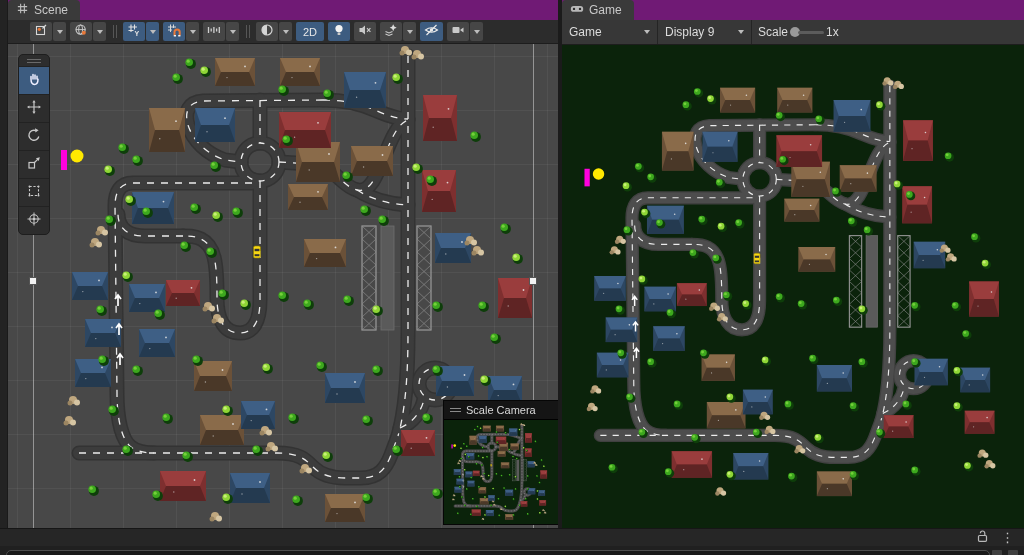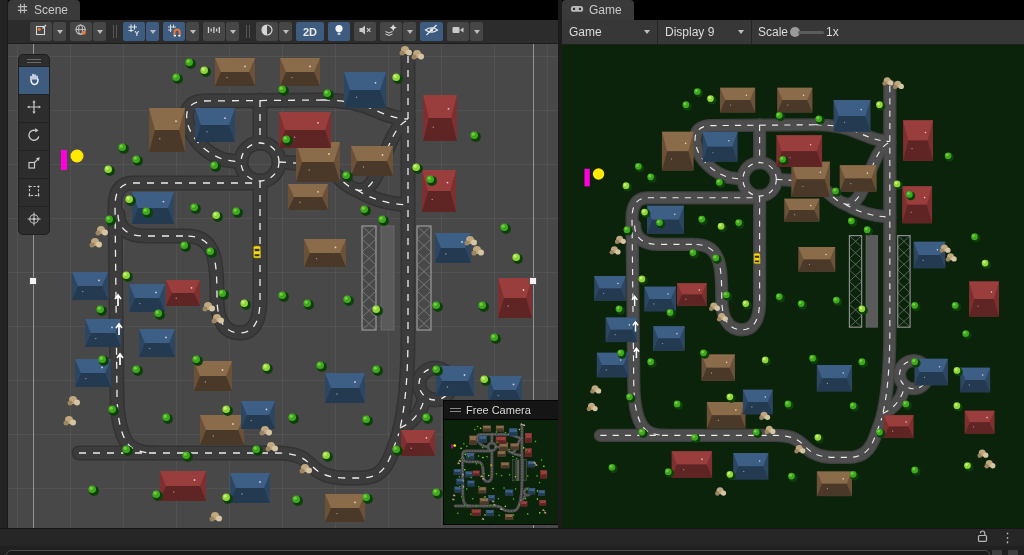--- a/index.html
+++ b/index.html
@@ -4,30 +4,30 @@
 <style>
   html,body{margin:0;padding:0;}
   body{width:1024px;height:555px;overflow:hidden;background:#282828;
        font-family:"Liberation Sans",sans-serif;position:relative;user-select:none;}
   .left-strip{position:absolute;left:0;top:0;width:8px;height:555px;background:#232323;border-right:1px solid #1a1a1a;box-sizing:border-box;}
   .panel{position:absolute;top:0;height:528px;}
   #scene-panel{left:8px;width:550px;}
   #game-panel{left:562px;width:494px;}
   .splitter{position:absolute;left:558px;top:0;width:4px;height:528px;background:#1b1b1b;}
   
-  .tabbar{height:20px;background:#000000;display:flex;align-items:flex-end;position:relative;}
+  .tabbar{height:20px;background:#701a75;display:flex;align-items:flex-end;position:relative;}
   .tab{background:#3a3a3a;color:#c9c9c9;font-size:12px;height:20px;display:flex;align-items:center;gap:5px;padding:0 12px 0 8px;border-radius:4px 4px 0 0;}
   .kebab{position:absolute;right:6px;top:2px;color:#c5c5c5;font-size:13px;line-height:16px;cursor:pointer;}
   
   .toolbar{height:24px;background:#2c2c2c;border-bottom:1px solid #1d1d1d;display:flex;align-items:center;padding:0 0 0 22px;box-sizing:border-box;}
   .bgroup{display:flex;gap:1px;margin-right:4px;}
   .tbtn{height:19px;background:#464646;border-radius:2px;display:flex;align-items:center;justify-content:center;padding:0 4px;min-width:21px;box-sizing:border-box;cursor:pointer;}
   .tbtn.arrowbtn{min-width:13px;padding:0 2px;}
   .tbtn.blue{background:#3d5c80;}
-  .tbtn .lbl{font-size:11px;font-weight:bold;color:#e8e8e8;padding:0 3px;}
+  .tbtn .lbl{font-size:11px;font-weight:normal;color:#e8e8e8;padding:0 3px;}
   .darr{width:0;height:0;border-left:3.5px solid transparent;border-right:3.5px solid transparent;border-top:4.5px solid #bdbdbd;}
   .tdivider{width:2px;height:13px;border-left:1px solid #565656;border-right:1px solid #565656;margin:0 6px 0 3px;}
   
   .gtoolbar{height:24px;background:#2c2c2c;border-bottom:1px solid #1d1d1d;display:flex;align-items:stretch;}
   .gdrop{background:#373737;border-right:1px solid #242424;display:flex;align-items:center;font-size:12px;color:#dcdcdc;padding:0 7px;box-sizing:border-box;cursor:pointer;}
   .gdrop .darr{margin-left:auto;}
   .scalebox{display:flex;align-items:center;gap:2px;background:#373737;flex:1;padding:0 6px;font-size:12px;color:#dcdcdc;}
   .knob{width:10px;height:10px;border-radius:50%;background:#9a9a9a;}
   .strack{width:26px;height:3px;background:#5c5c5c;border-radius:2px;margin-left:-4px;}
   
@@ -952,21 +952,21 @@
             </svg></span>
       </div>
     </div>
 
     <div class="campreview">
       <div class="cp-title">
         <span class="grip">
             <i></i>
             <i></i>
           </span>
-        <span>Free Camera</span>
+        <span>Scale Camera</span>
       </div>
       <div class="cp-body">
         <svg class="game-cols" width="112" height="104" viewBox="-20 -18 510 512">
           <g id="preview-map-g">
               <path d="M 258,52 L 138,53 C 124,54 119,63 123,77 C 128,93 142,106 160,112 L 176,114" fill="none" stroke-linecap="round" stroke-linejoin="round" stroke="var(--redge)" stroke-width="15"></path>
               <path d="M 258,52 C 282,52 297,56 312,63 C 326,69 335,71 343,71" fill="none" stroke-linecap="round" stroke-linejoin="round" stroke="var(--redge)" stroke-width="15"></path>
               <path d="M 195,52 L 195,95" fill="none" stroke-linecap="round" stroke-linejoin="round" stroke="var(--redge)" stroke-width="15"></path>
               <path d="M 214,114 L 246,116 C 270,118 276,138 292,142 C 316,148 320,80 343,72" fill="none" stroke-linecap="round" stroke-linejoin="round" stroke="var(--redge)" stroke-width="15"></path>
               <path d="M 292,142 C 308,152 324,156 343,157" fill="none" stroke-linecap="round" stroke-linejoin="round" stroke="var(--redge)" stroke-width="15"></path>
               <path d="M 195,133 L 195,252 C 195,274 188,285 175,285 C 160,285 152,273 152,250 C 152,215 150,198 136,191 C 130,188 125,188 118,188" fill="none" stroke-linecap="round" stroke-linejoin="round" stroke="var(--redge)" stroke-width="15"></path>

